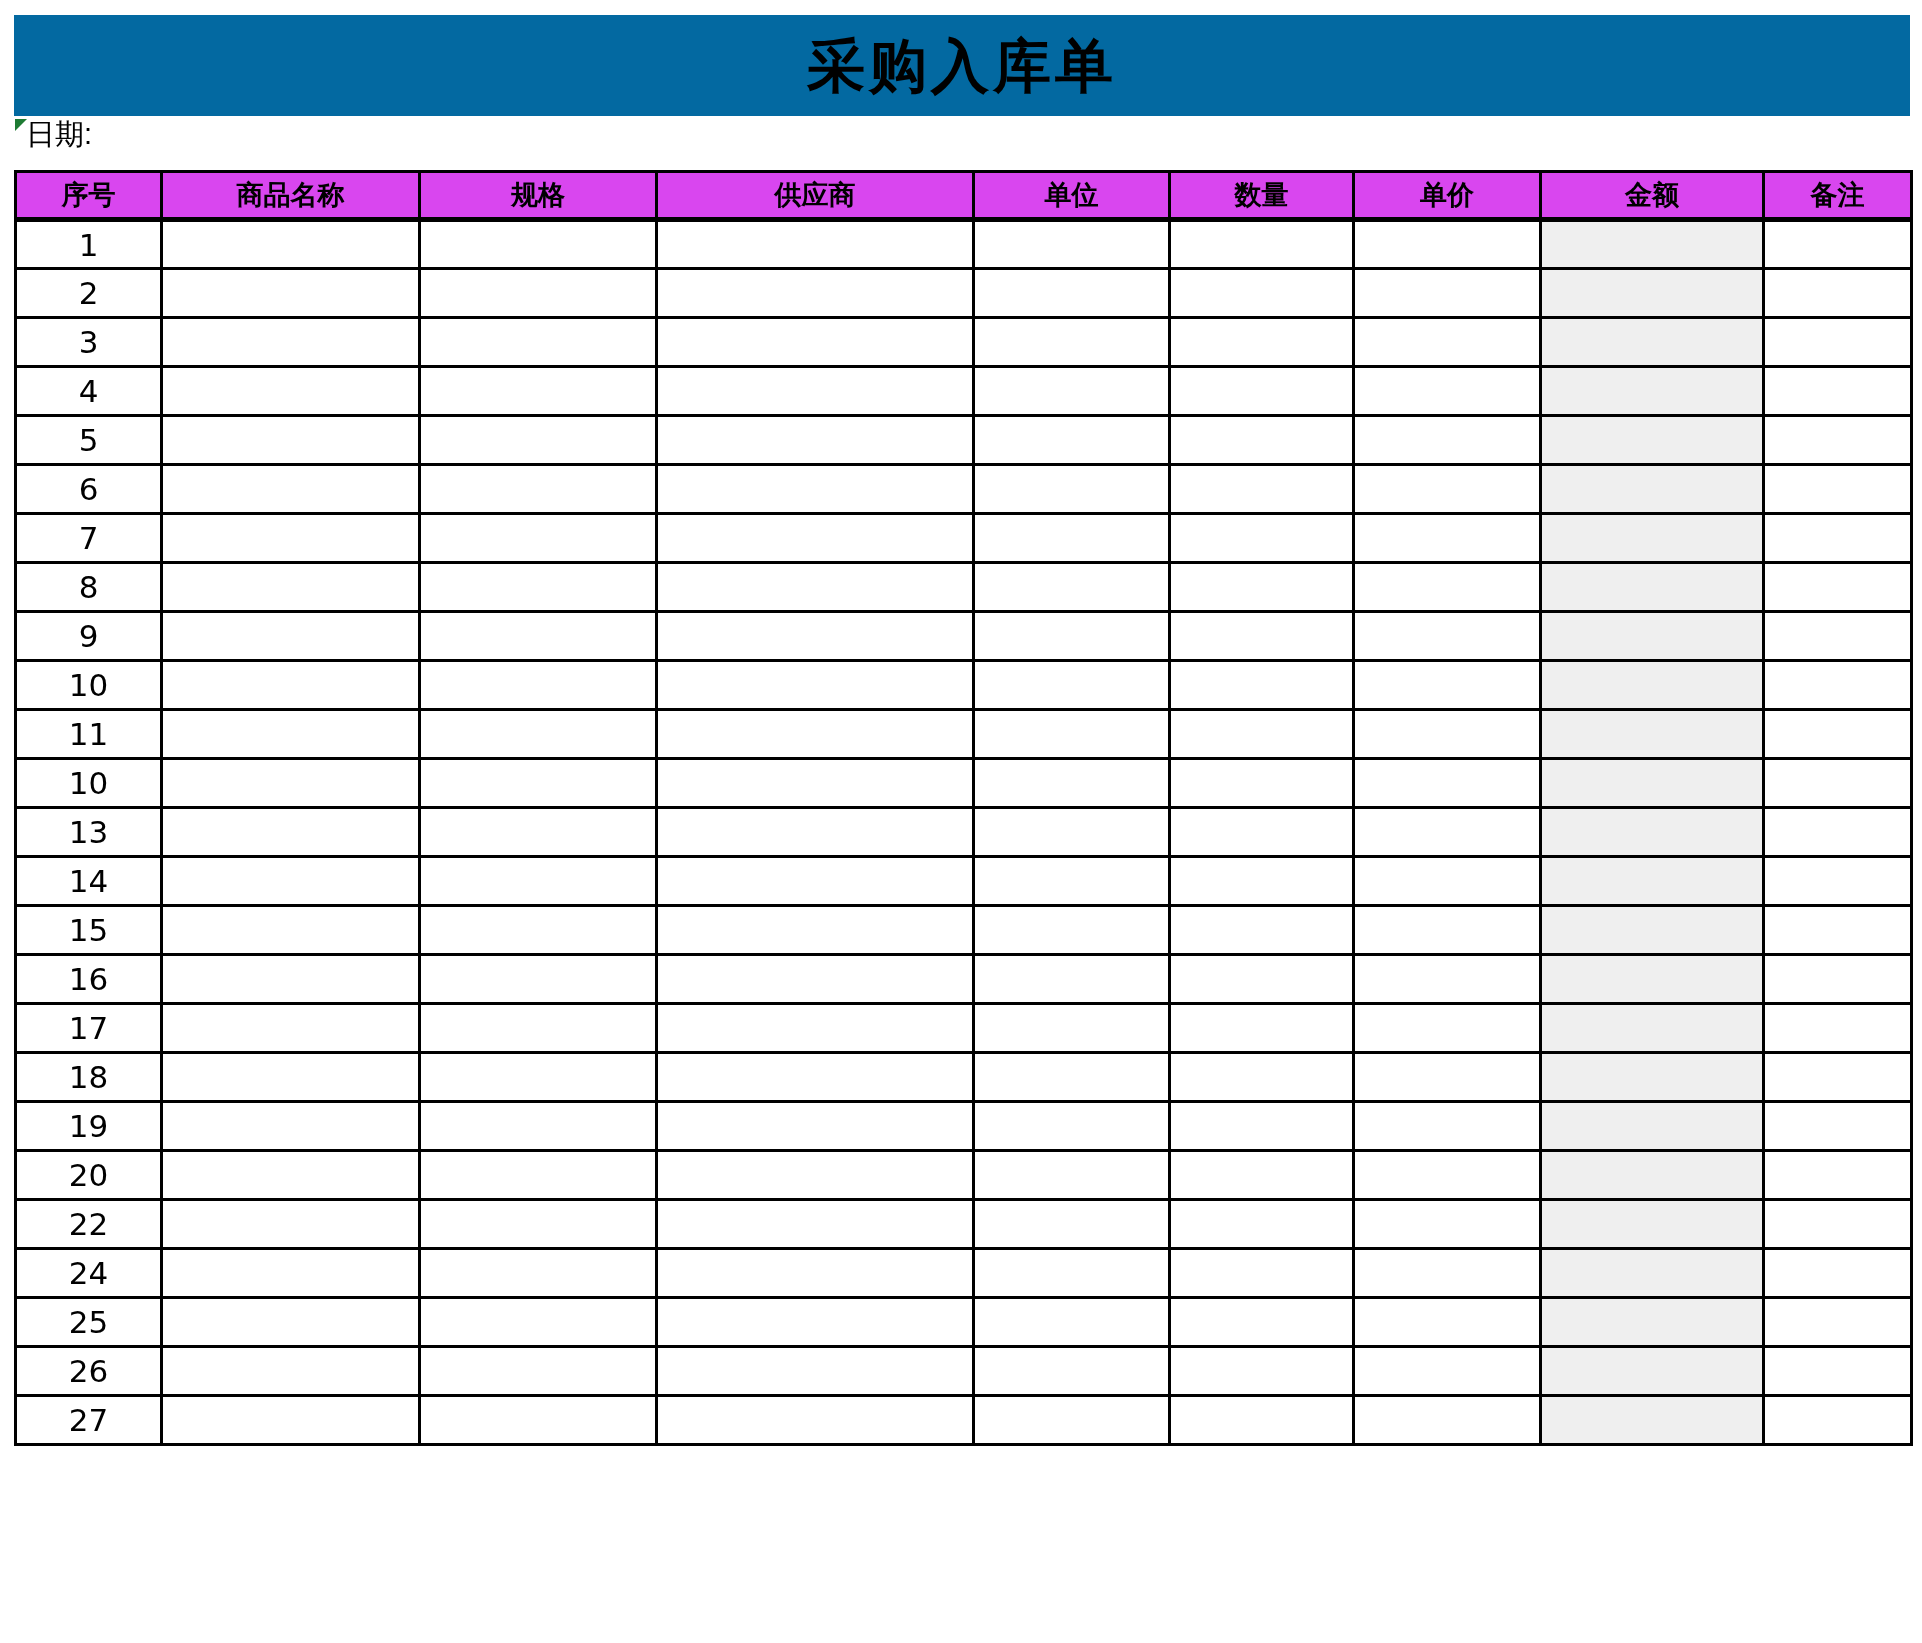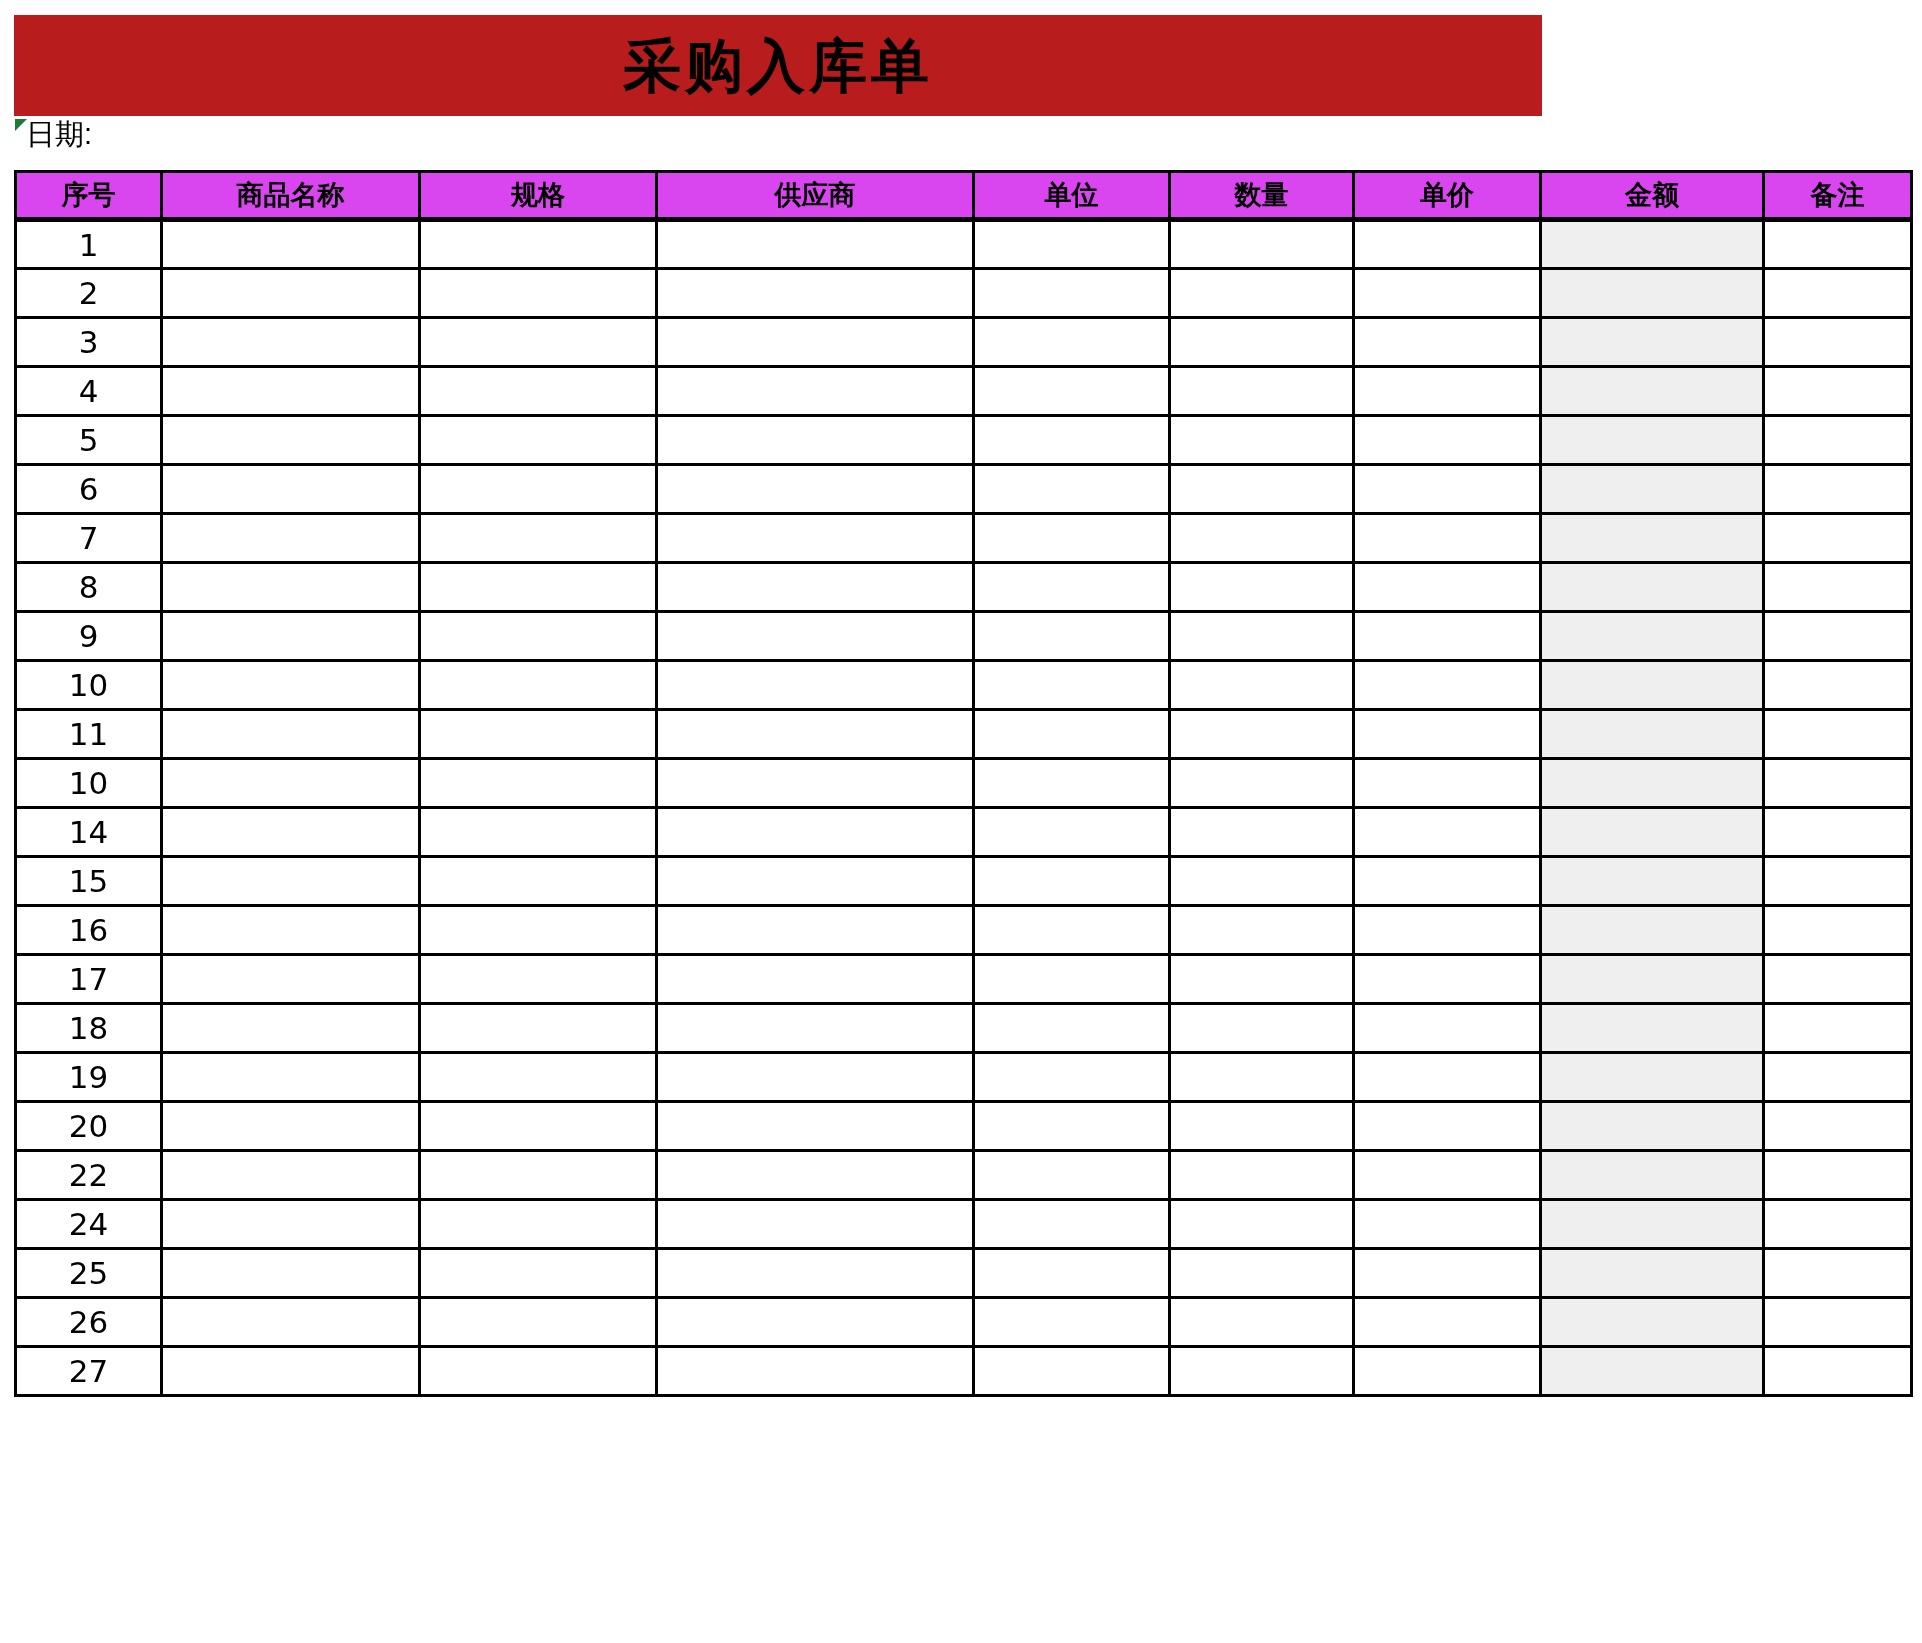--- a/index.html
+++ b/index.html
@@ -1,21 +1,21 @@
 <!DOCTYPE html>
 <html><head>
 <meta charset="utf-8">
 <style>
   * { margin:0; padding:0; box-sizing:border-box; }
   html,body { width:1922px; height:1643px; background:#ffffff; overflow:hidden;
               font-family:"Liberation Sans","DejaVu Sans",sans-serif; color:#000; }
   .page { position:relative; width:1922px; height:1643px; }
 
-  .banner { position:absolute; left:14px; top:15px; width:1528px; height:101px;
-            background:#b91c1c; display:flex; align-items:center; justify-content:center; }
+  .banner { position:absolute; left:14px; top:15px; width:1896px; height:101px;
+            background:#0369a1; display:flex; align-items:center; justify-content:center; }
   .banner .title { font-size:58px; font-weight:800; letter-spacing:4px; line-height:1; }
 
   .note-marker { position:absolute; left:15px; top:119px; width:0; height:0;
                  border-top:12px solid #1E7B33; border-right:12px solid transparent; }
 
   .date-row { position:absolute; left:26px; top:117px; height:36px;
               display:flex; align-items:center; }
   .date-label { font-size:29px; font-weight:400; }
   .date-field { display:inline-block; width:320px; height:32px; }
 
@@ -202,20 +202,31 @@
           <td class="col-product-name"></td>
           <td class="col-spec"></td>
           <td class="col-supplier"></td>
           <td class="col-unit"></td>
           <td class="col-quantity"></td>
           <td class="col-unit-price"></td>
           <td class="col-amount"></td>
           <td class="col-remark"></td>
         </tr>
         <tr>
+          <td class="col-serial">13</td>
+          <td class="col-product-name"></td>
+          <td class="col-spec"></td>
+          <td class="col-supplier"></td>
+          <td class="col-unit"></td>
+          <td class="col-quantity"></td>
+          <td class="col-unit-price"></td>
+          <td class="col-amount"></td>
+          <td class="col-remark"></td>
+        </tr>
+        <tr>
           <td class="col-serial">14</td>
           <td class="col-product-name"></td>
           <td class="col-spec"></td>
           <td class="col-supplier"></td>
           <td class="col-unit"></td>
           <td class="col-quantity"></td>
           <td class="col-unit-price"></td>
           <td class="col-amount"></td>
           <td class="col-remark"></td>
         </tr>

